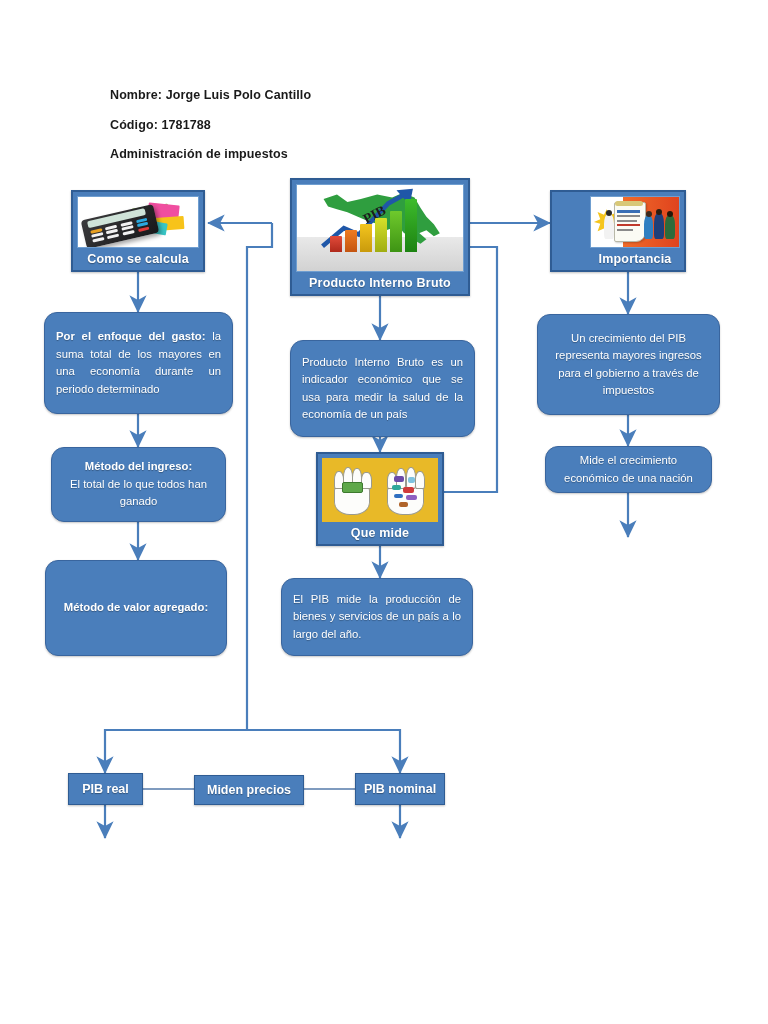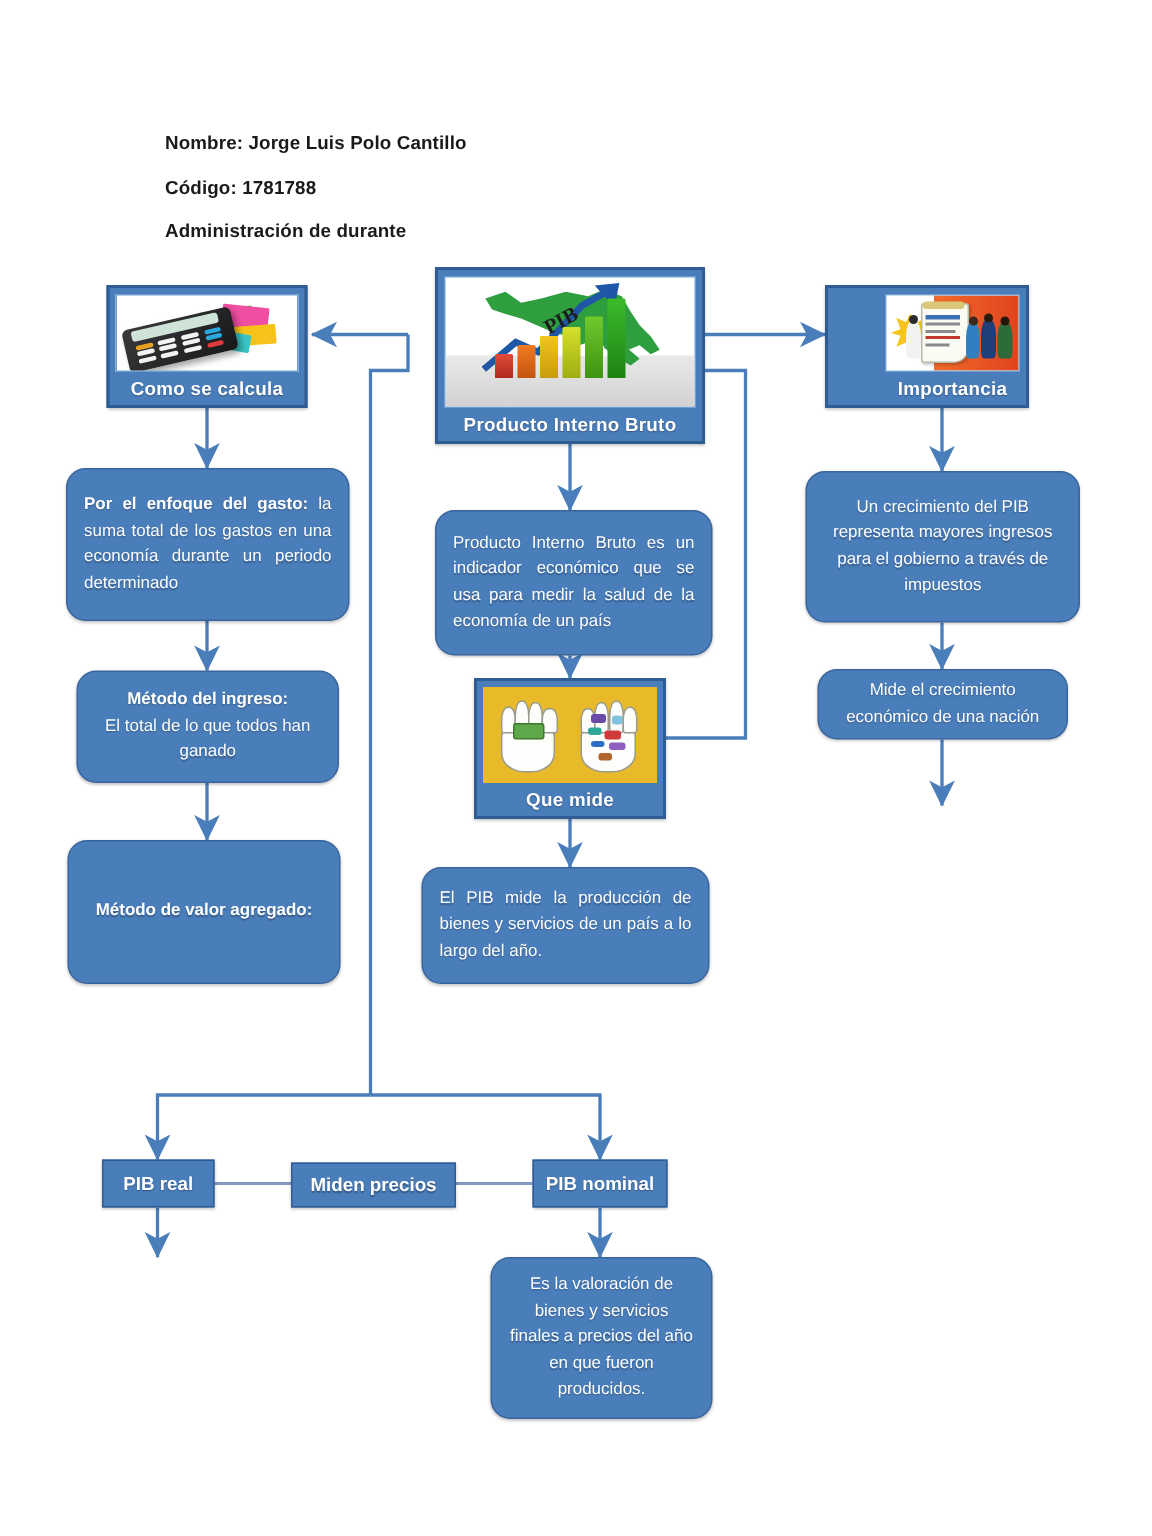--- a/index.html
+++ b/index.html
@@ -85,21 +85,21 @@
   .finger{position:absolute;background:#fdfdfb;border:1px solid #9a9a8e;border-radius:45% 45% 18% 18%;}
   .gem{position:absolute;border-radius:2px;}
 </style>
 </head>
 <body>
 
 <div id="stage">
 
   <div class="hdr" style="left:110px;top:88px;">Nombre: Jorge Luis Polo Cantillo</div>
   <div class="hdr" style="left:110px;top:118px;">Código: 1781788</div>
-  <div class="hdr" style="left:110px;top:147px;">Administración de durante</div>
+  <div class="hdr" style="left:110px;top:147px;">Administración de impuestos</div>
 
   <svg id="wires" viewBox="0 0 768 1024">
     <defs>
       <marker id="ar" markerWidth="9" markerHeight="9" refX="7.6" refY="4.5" orient="auto">
         <path d="M0,0.6 L8,4.5 L0,8.4 L2.1,4.5 Z" fill="#4a7ebb"></path>
       </marker>
     </defs>
     <g stroke="#4a7ebb" stroke-width="2.2" fill="none">
 
       <path d="M272,223 L208,223" marker-end="url(#ar)"></path>
@@ -250,21 +250,21 @@
         <div class="gem" style="left:70%;top:46%;width:9%;height:9%;background:#d03a3a;"></div>
         <div class="gem" style="left:62%;top:56%;width:8%;height:7%;background:#2f6fc0;"></div>
         <div class="gem" style="left:72%;top:58%;width:10%;height:7%;background:#8e5fc0;"></div>
         <div class="gem" style="left:66%;top:68%;width:8%;height:8%;background:#b0642a;"></div>
       </div>
     </div>
     <div class="cap">Que mide</div>
   </div>
 
   <div class="node bubble" style="left:44px;top:312px;width:189px;height:102px;">
-    <p class="just"><b>Por el enfoque del gasto:</b><span> la suma total de los gastos en una economía durante un periodo determinado</span></p>
+    <p class="just"><b>Por el enfoque del gasto:</b><span> la suma total de los mayores en una economía durante un periodo determinado</span></p>
   </div>
 
   <div class="node bubble" style="left:51px;top:447px;width:175px;height:75px;">
     <p class="ctr"><b>Método del ingreso:</b></p>
     <p class="ctr">El total de lo que todos han ganado</p>
   </div>
 
   <div class="node bubble" style="left:45px;top:560px;width:182px;height:96px;gap:45px;">
     <p class="ctr"><b>Método de valor agregado:</b></p>
   </div>
@@ -286,17 +286,14 @@
   </div>
 
 
   <div class="node rect" style="left:68px;top:773px;width:75px;height:32px;">PIB real</div>
 
   <div class="node rect" style="left:194px;top:775px;width:110px;height:30px;">Miden precios</div>
 
   <div class="node rect" style="left:355px;top:773px;width:90px;height:32px;">PIB nominal</div>
 
 
-  <div class="node bubble" style="left:327px;top:838px;width:148px;height:108px;">
-    <p class="ctr">Es la valoración de bienes y servicios finales a precios del año en que fueron producidos.</p>
-  </div>
 
 </div>
 
 </body></html>

